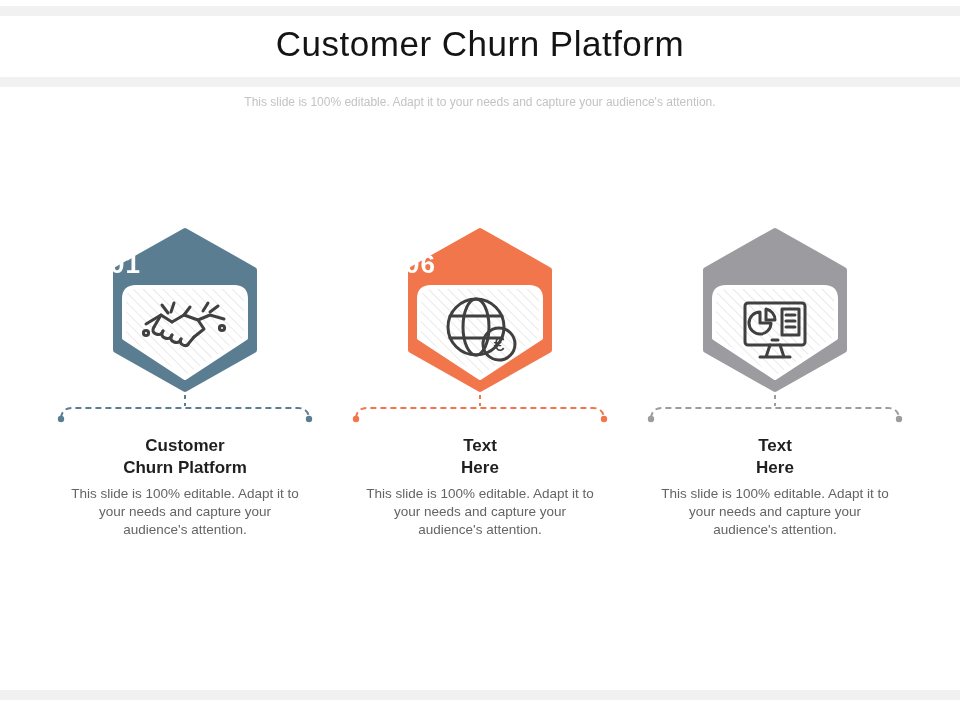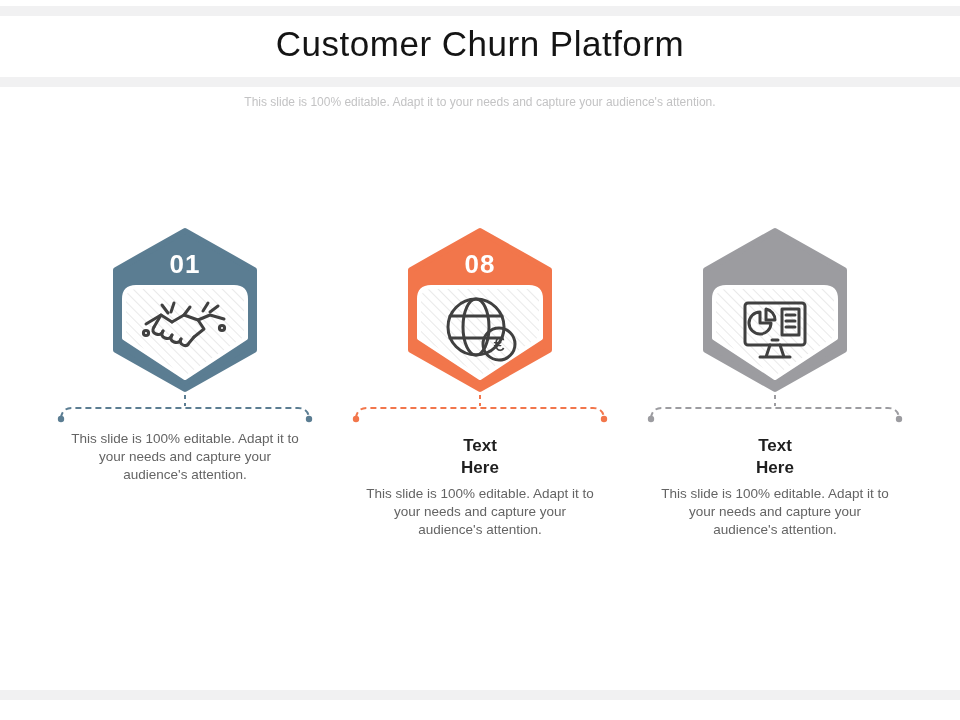--- a/index.html
+++ b/index.html
@@ -10,21 +10,21 @@
   .band-mid{top:77px;}
   .band-bottom{top:690px;}
   .page-title{position:absolute;top:24px;left:0;width:960px;text-align:center;
               font-size:35px;font-weight:400;color:#141414;letter-spacing:.5px;}
   .page-subtitle{position:absolute;top:95px;left:0;width:960px;text-align:center;
                  font-size:12px;color:#c3c3c4;}
   .columns{position:absolute;top:227px;left:0;width:960px;display:flex;justify-content:center;}
   .column{width:295px;display:flex;flex-direction:column;align-items:center;}
   .hex-wrap{position:relative;width:150px;height:166px;}
   .hex-wrap svg{display:block;}
-  .hex-number{position:absolute;top:22px;left:0;width:150px;text-align:center;
+  .hex-number{position:absolute;top:22px;left:0;width:150px;text-align:left;
               font-size:26px;font-weight:700;color:#ffffff;letter-spacing:1px;}
   .connector{margin-top:2px;}
   .col-heading{margin-top:10px;font-size:17px;font-weight:700;color:#1f1f1f;
                text-align:center;line-height:1.32;white-space:pre-line;}
   .col-body{margin-top:5px;width:228px;font-size:13.5px;color:#646464;
             text-align:center;line-height:1.33;}
   .icon-stroke{fill:none;stroke:#404040;stroke-width:3;stroke-linecap:round;stroke-linejoin:round;}
 </style>
 </head>
 <body>
@@ -66,20 +66,22 @@
           </g>
         </svg>
         <div class="hex-number">01</div>
       </div>
       <svg class="connector" width="260" height="30" viewBox="0 0 260 30">
         <line x1="130" y1="0" x2="130" y2="11" stroke="currentColor" stroke-width="2" stroke-dasharray="4 4"></line>
         <path d="M6,23 Q7,13 17,13 H243 Q253,13 254,23" fill="none" stroke="currentColor" stroke-width="2" stroke-dasharray="6 4"></path>
         <circle cx="6" cy="24" r="3.2" fill="currentColor"></circle>
         <circle cx="254" cy="24" r="3.2" fill="currentColor"></circle>
       </svg>
+      <div class="col-heading">Customer
+Churn Platform</div>
       <div class="col-body">This slide is 100% editable. Adapt it to your needs and capture your audience's attention.</div>
     </div>
 
     <div class="column" style="color: rgb(242, 118, 75); --accent: #f2764b;">
       <div class="hex-wrap">
         <svg width="150" height="166" viewBox="0 0 150 166">
           <defs>
             <pattern id="hatch1" width="7" height="7" patternTransform="rotate(-45)" patternUnits="userSpaceOnUse">
               <rect width="7" height="7" fill="#ffffff"></rect>
               <line x1="0" y1="0" x2="0" y2="7" stroke="#e9e9e9" stroke-width="2"></line>
@@ -89,21 +91,21 @@
           <path d="M26,60 H124 Q136,60 136,72 V111 L75,151 L14,111 V72 Q14,60 26,60 Z" fill="url(#hatch1)" stroke="#ffffff" stroke-width="4" stroke-linejoin="round"></path>
           <g>
             <circle class="icon-stroke" cx="71" cy="100" r="28"></circle>
             <ellipse class="icon-stroke" cx="71" cy="100" rx="13" ry="28"></ellipse>
             <line class="icon-stroke" x1="45" y1="89" x2="97" y2="89"></line>
             <line class="icon-stroke" x1="45" y1="111" x2="97" y2="111"></line>
             <circle cx="94" cy="117" r="16" fill="#ffffff" class="icon-stroke"></circle>
             <text x="94" y="124" text-anchor="middle" font-size="20" font-family="'Liberation Sans',sans-serif" fill="#404040">€</text>
           </g>
         </svg>
-        <div class="hex-number">08</div>
+        <div class="hex-number">06</div>
       </div>
       <svg class="connector" width="260" height="30" viewBox="0 0 260 30">
         <line x1="130" y1="0" x2="130" y2="11" stroke="currentColor" stroke-width="2" stroke-dasharray="4 4"></line>
         <path d="M6,23 Q7,13 17,13 H243 Q253,13 254,23" fill="none" stroke="currentColor" stroke-width="2" stroke-dasharray="6 4"></path>
         <circle cx="6" cy="24" r="3.2" fill="currentColor"></circle>
         <circle cx="254" cy="24" r="3.2" fill="currentColor"></circle>
       </svg>
       <div class="col-heading">Text
 Here</div>
       <div class="col-body">This slide is 100% editable. Adapt it to your needs and capture your audience's attention.</div>

